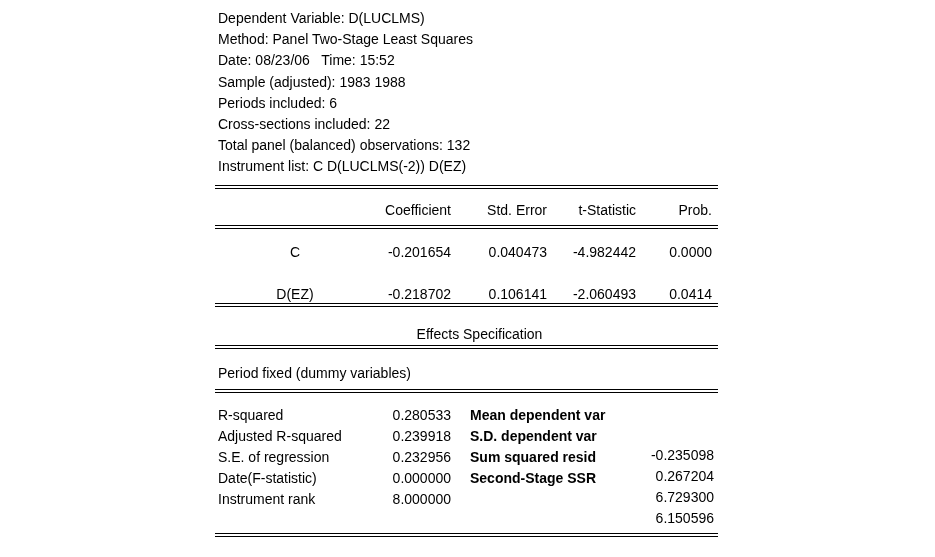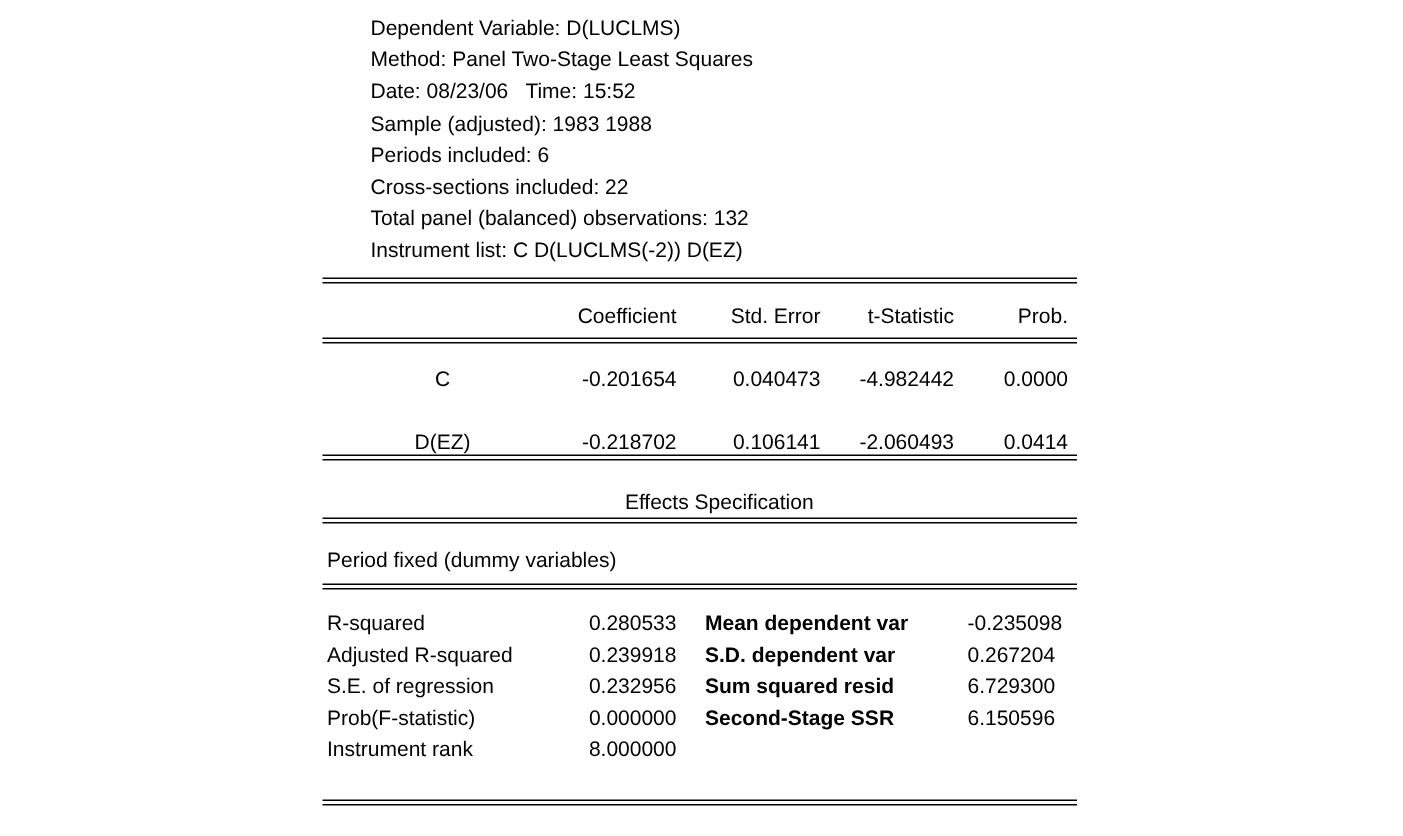--- a/index.html
+++ b/index.html
@@ -15,21 +15,20 @@
     color: #000000;
     font-family: "Liberation Sans", sans-serif;
     font-size: 14px;
     overflow: hidden;
   }
   
   .header-block {
     position: absolute;
     left: 218px;
     top: 8px;
-    margin-left: 29px;
   }
   .hline {
     height: 21.2px;
     line-height: 21.2px;
     white-space: pre;
   }
   
   .dbl-rule {
     position: absolute;
     left: 215px;
@@ -76,21 +75,21 @@
   }
   .srow {
     display: flex;
     height: 21px;
     line-height: 21px;
   }
   .s-ll { width: 170px; padding-left: 3px; box-sizing: border-box; text-align: left; }
   .s-lv { width: 66px;  text-align: right; }
   .s-sp { width: 19px; }
   .s-rl { width: 175px; text-align: left; font-weight: bold; }
-  .s-rv { width: 73px;  padding-right: 4px; box-sizing: border-box; }
+  .s-rv { width: 73px;  text-align: right; padding-right: 4px; box-sizing: border-box; margin-top: 40px; }
 </style>
 </head>
 <body>
 
 <div class="canvas">
 
   <div class="header-block">
     <div class="hline">Dependent Variable: D(LUCLMS)</div>
     <div class="hline">Method: Panel Two-Stage Least Squares</div>
     <div class="hline">Date: 08/23/06   Time: 15:52</div>
@@ -156,21 +155,21 @@
       <div class="s-rv">0.267204</div>
     </div>
     <div class="srow">
       <div class="s-ll">S.E. of regression</div>
       <div class="s-lv">0.232956</div>
       <div class="s-sp"></div>
       <div class="s-rl">Sum squared resid</div>
       <div class="s-rv">6.729300</div>
     </div>
     <div class="srow">
-      <div class="s-ll">Prob(F-statistic)</div>
+      <div class="s-ll">Date(F-statistic)</div>
       <div class="s-lv">0.000000</div>
       <div class="s-sp"></div>
       <div class="s-rl">Second-Stage SSR</div>
       <div class="s-rv">6.150596</div>
     </div>
     <div class="srow">
       <div class="s-ll">Instrument rank</div>
       <div class="s-lv">8.000000</div>
       <div class="s-sp"></div>
       <div class="s-rl"></div>

